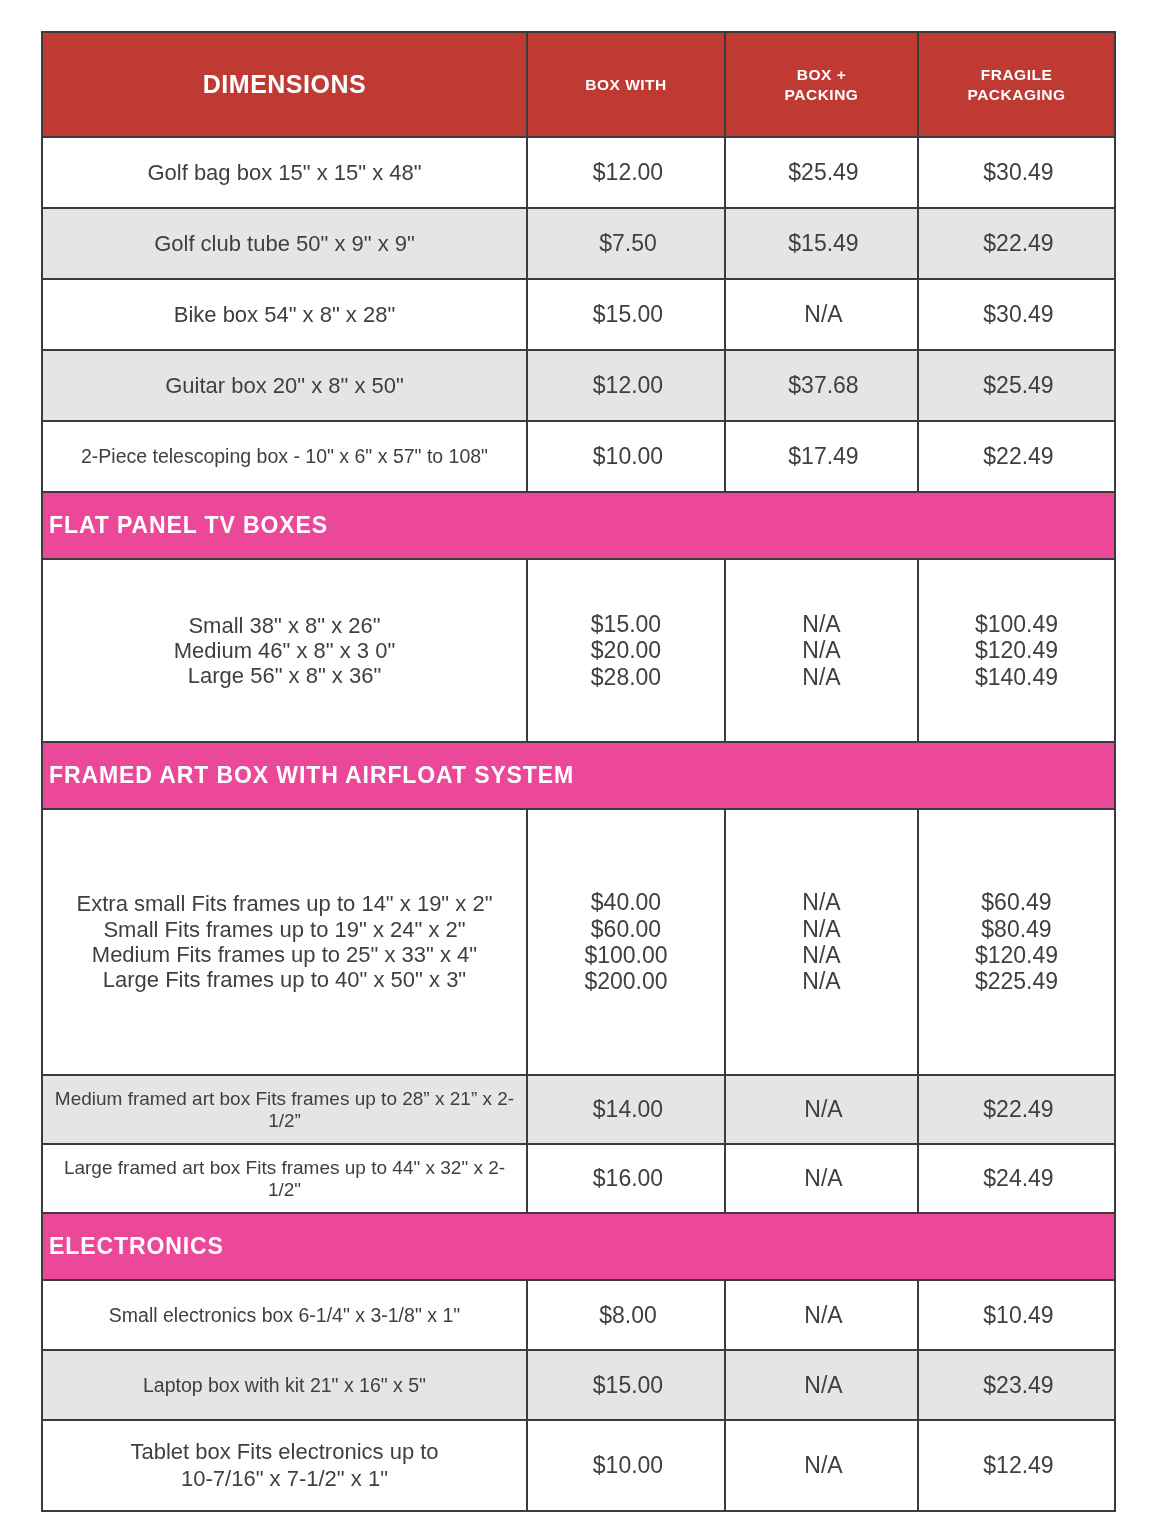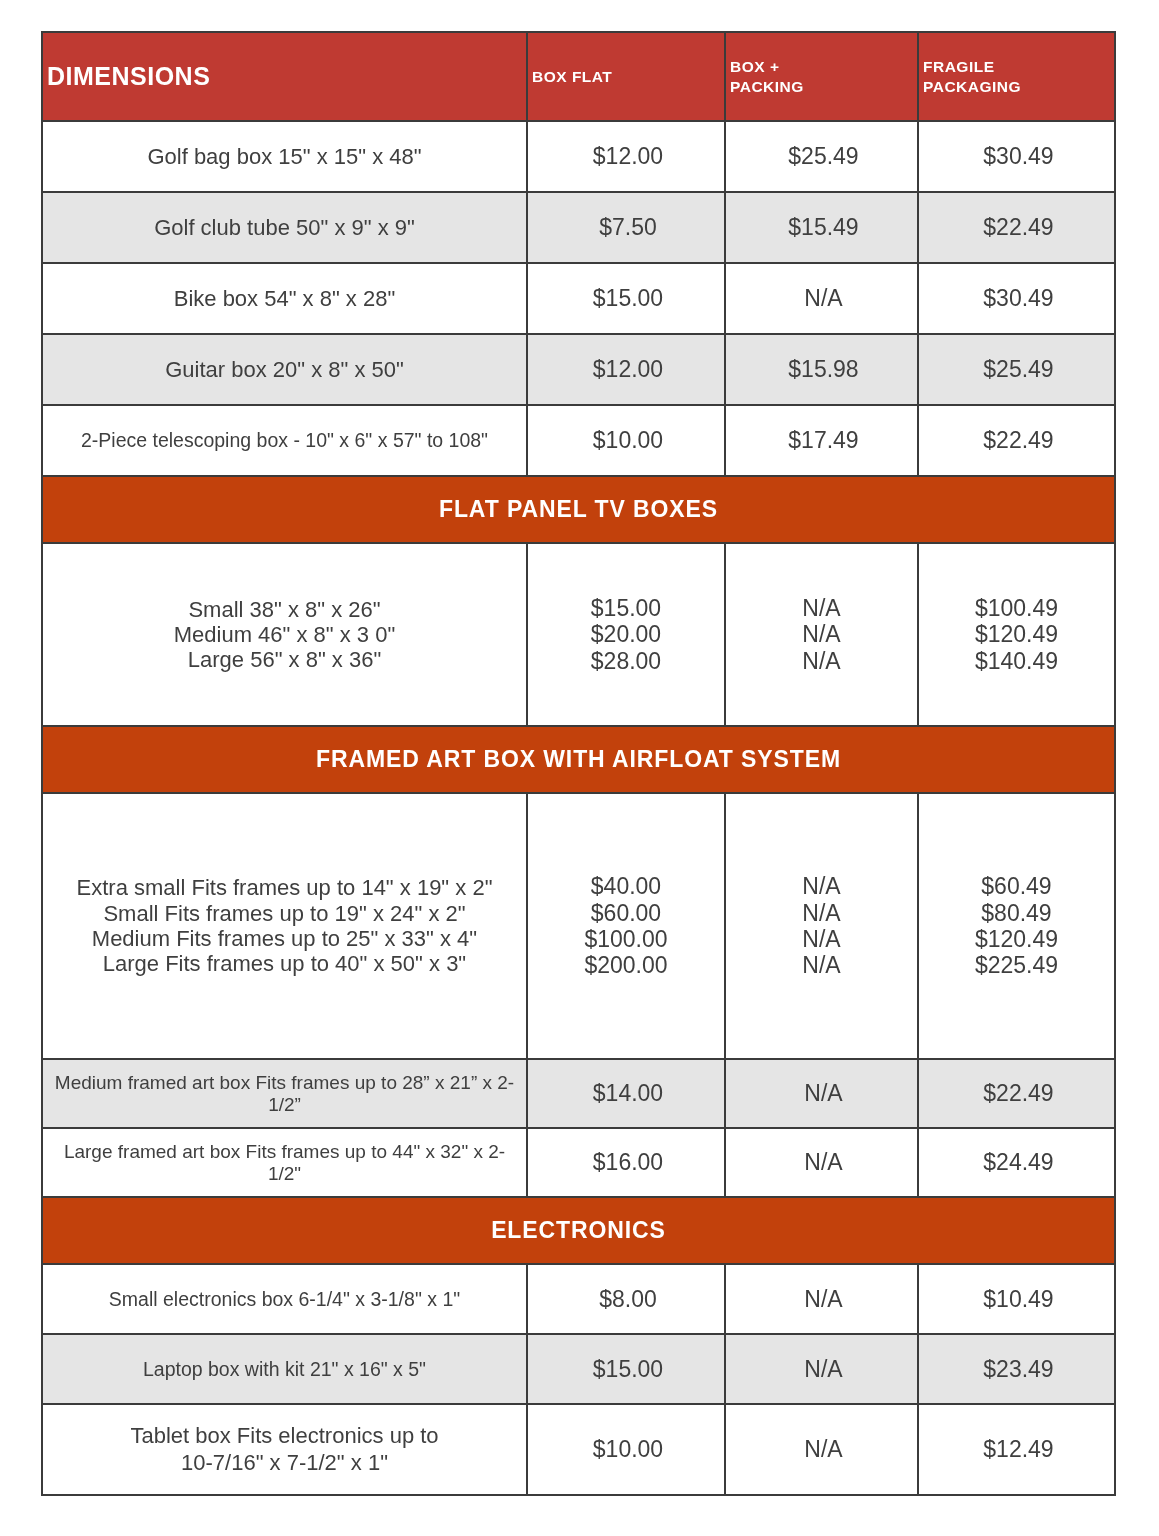--- a/index.html
+++ b/index.html
@@ -35,44 +35,43 @@
   table.price-table col.c-dim   { width: 485px; }
   table.price-table col.c-box   { width: 198px; }
   table.price-table col.c-pack  { width: 193px; }
   table.price-table col.c-frag  { width: 197px; }
 
   
   tr.head-row th {
     background: #bf3a32;
     color: #ffffff;
     border: 2px solid #3b3b3b;
-    text-align: left;
+    text-align: center;
     vertical-align: middle;
-    padding: 14px 4px;
+    padding: 22px 4px;
     letter-spacing: 0.5px;
   }
   th.th-dimensions {
     font-size: 25px;
     font-weight: bold;
     letter-spacing: 1.2px;
     height: 59px;
   }
   th.th-col {
     font-size: 15.5px;
     font-weight: bold;
     line-height: 1.25;
     letter-spacing: 1.1px;
   }
 
   
   tr.section-row td.section-cell {
-    background: #c2410c;
+    background: #ec4899;
     color: #ffffff;
     border: 2px solid #3b3b3b;
-    text-align: center;
     vertical-align: middle;
     font-size: 23px;
     font-weight: bold;
     letter-spacing: 0.9px;
     height: 57px;
     padding: 4px 6px;
   }
 
   
   td.cell {
@@ -128,21 +127,21 @@
     <colgroup>
       <col class="c-dim">
         <col class="c-box">
         <col class="c-pack">
         <col class="c-frag">
     </colgroup>
 
     <thead>
       <tr class="head-row">
         <th class="th-dimensions">DIMENSIONS</th>
-        <th class="th-col">BOX FLAT</th>
+        <th class="th-col">BOX WITH</th>
         <th class="th-col">
           <span>BOX +</span><br>
           <span>PACKING</span>
         </th>
         <th class="th-col">
           <span>FRAGILE</span><br>
           <span>PACKAGING</span>
         </th>
       </tr>
     </thead>
@@ -163,21 +162,21 @@
       </tr>
       <tr style="height:71px">
         <td class="cell desc">Bike box  54" x 8" x 28"</td>
         <td class="cell price">$15.00</td>
         <td class="cell price">N/A</td>
         <td class="cell price">$30.49</td>
       </tr>
       <tr class="alt" style="height:71px">
         <td class="cell desc">Guitar box  20" x 8" x 50"</td>
         <td class="cell price">$12.00</td>
-        <td class="cell price">$15.98</td>
+        <td class="cell price">$37.68</td>
         <td class="cell price">$25.49</td>
       </tr>
       <tr style="height:71px">
         <td class="cell desc md">2-Piece telescoping box - 10" x 6" x 57" to 108"</td>
         <td class="cell price">$10.00</td>
         <td class="cell price">$17.49</td>
         <td class="cell price">$22.49</td>
       </tr>
 
       <tr class="section-row">

